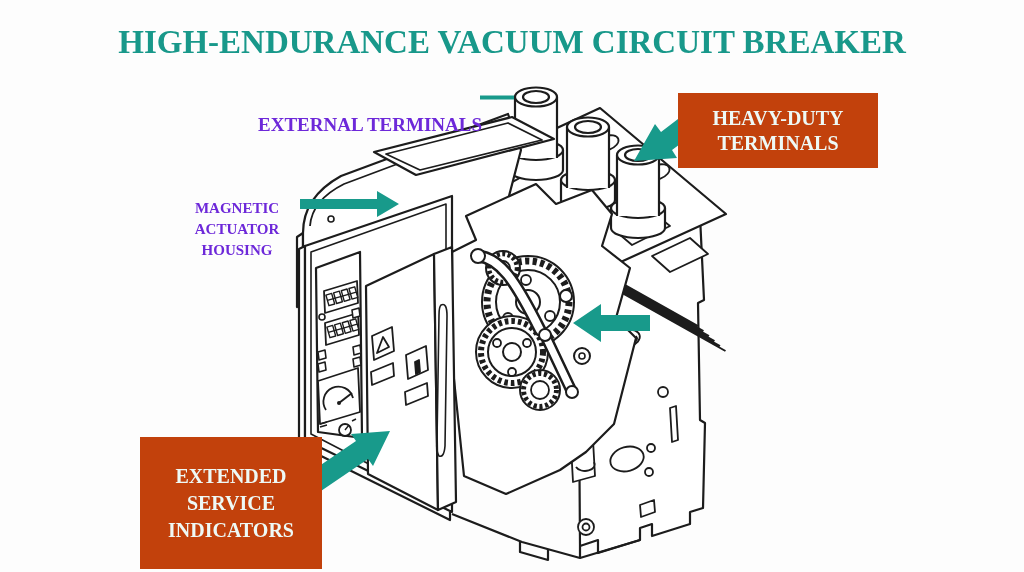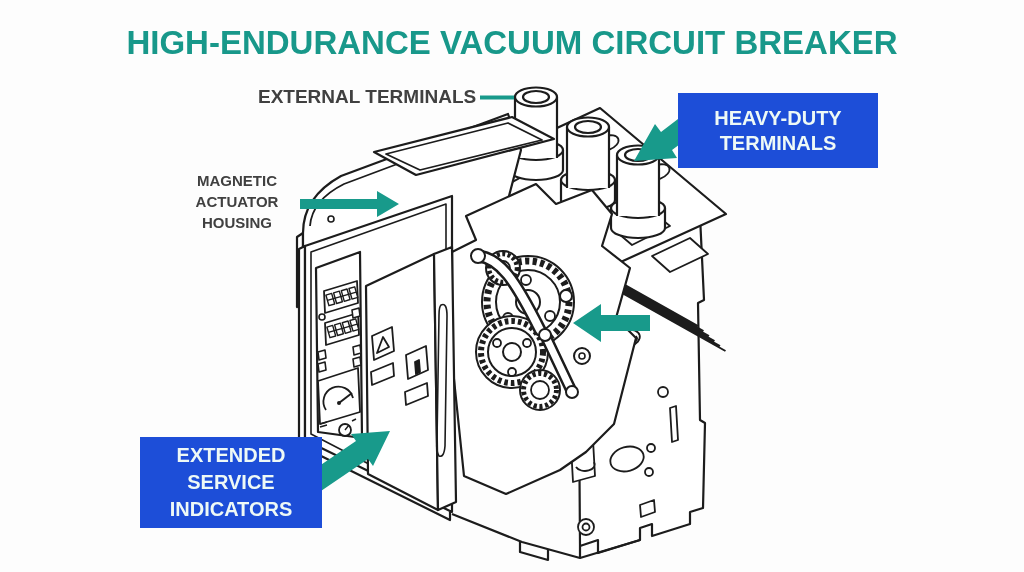--- a/index.html
+++ b/index.html
@@ -1,38 +1,38 @@
 <!DOCTYPE html>
 <html><head>
 <meta charset="utf-8">
 <style>
   html,body{margin:0;padding:0;background:#e8e8e8;}
   .canvas{
     position:relative;width:1024px;height:572px;overflow:hidden;
-    background:#fdfdfd;font-family:Liberation Sans, sans-serif;
+    background:#fdfdfd;font-family:Liberation Serif, serif;
   }
   .title{
     position:absolute;left:0;top:24px;width:1024px;text-align:center;
     font-size:33px;font-weight:bold;letter-spacing:0px;color:#18988a;
     white-space:nowrap;
   }
   .svg-layer{position:absolute;left:0;top:0;}
   .plain-label{
-    position:absolute;color:#404040;font-weight:bold;line-height:21px;
+    position:absolute;color:#6d28d9;font-weight:bold;line-height:21px;margin-top:28px;
   }
   .label-external{left:258px;top:86px;width:220px;font-size:19px;white-space:nowrap;}
   .label-magnetic{left:170px;top:170px;width:134px;font-size:15px;text-align:center;}
   .callout{
-    position:absolute;background:#1d4ed8;color:#eef9f6;font-weight:bold;
+    position:absolute;background:#c2410c;color:#eef9f6;font-weight:bold;
     display:flex;align-items:center;justify-content:center;text-align:center;
     font-size:20px;line-height:25px;padding:4px 8px;box-sizing:border-box;
   }
   .callout-heavy{left:678px;top:93px;width:200px;height:75px;}
   .callout-reinforced{left:646px;top:281px;width:189px;height:87px;}
-  .callout-extended{left:140px;top:437px;width:182px;height:91px;line-height:27px;}
+  .callout-extended{left:140px;top:437px;width:182px;height:132px;line-height:27px;}
 </style>
 </head>
 <body>
 
 <div class="canvas">
 
   <svg class="svg-layer" width="1024" height="572" viewBox="0 0 1024 572">
     <defs>
       <clipPath id="cutclip">
         <path d="M452,252 L476,240 L466,216 L536,184 L556,204 L592,190 L612,214 L602,246 L630,268 L616,318 L636,338 L614,424 L586,452 L560,470 L506,494 L464,476 L452,360 Z"></path>

